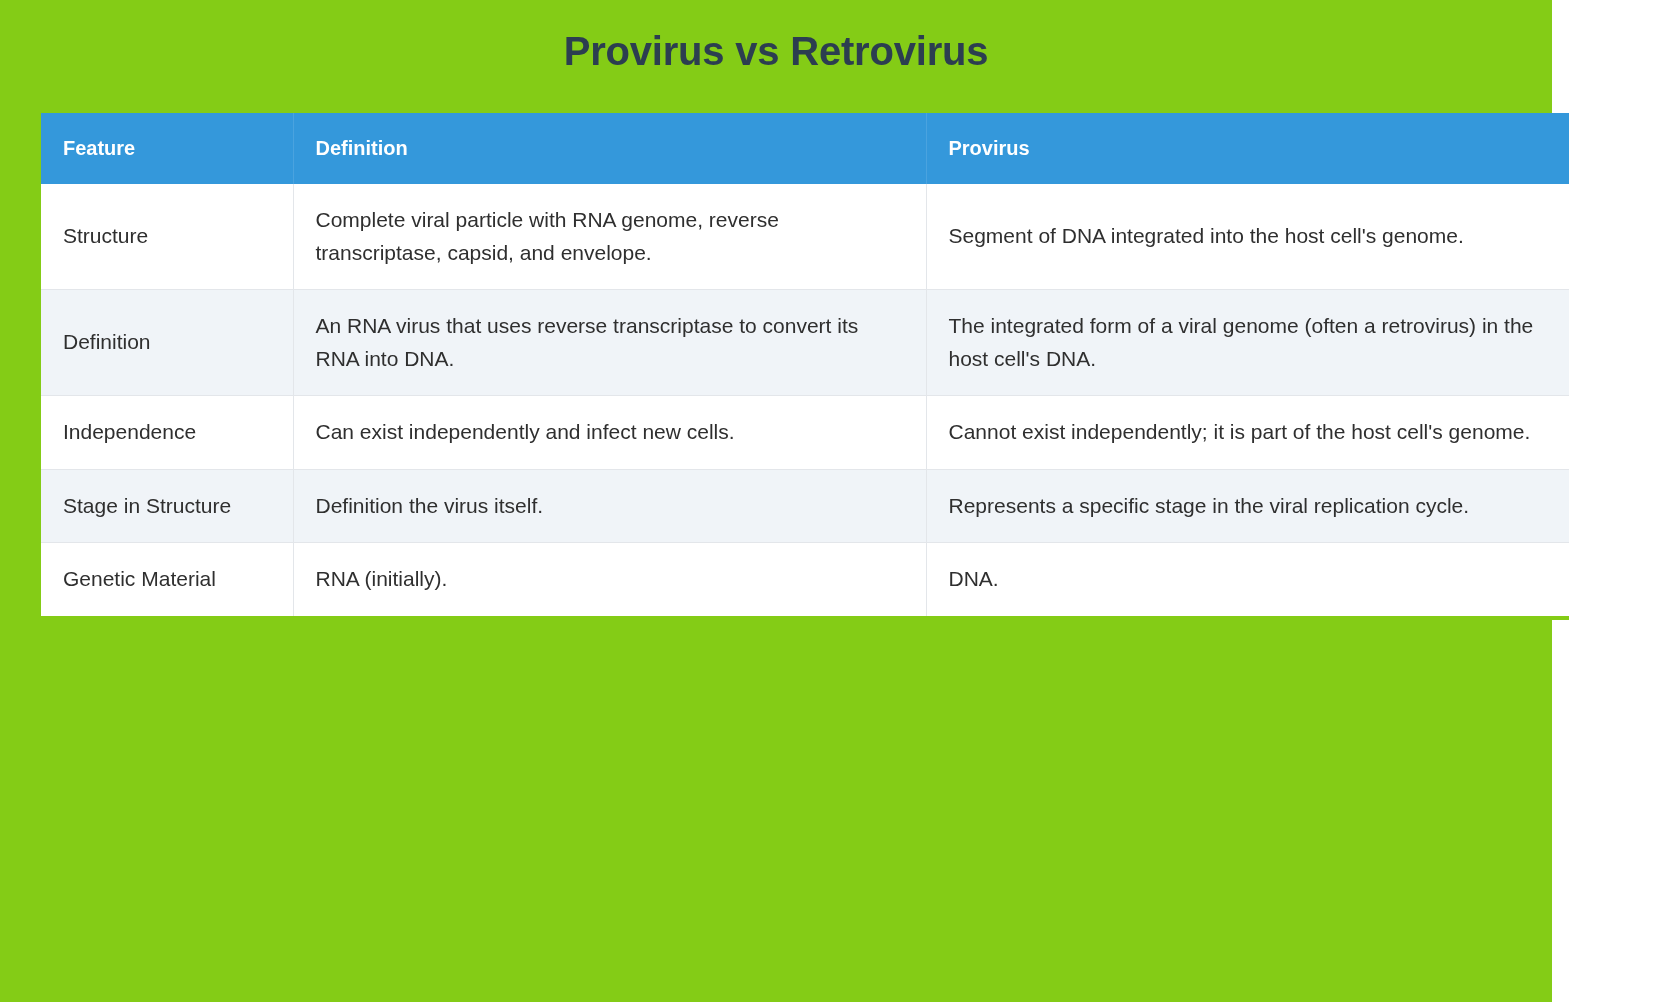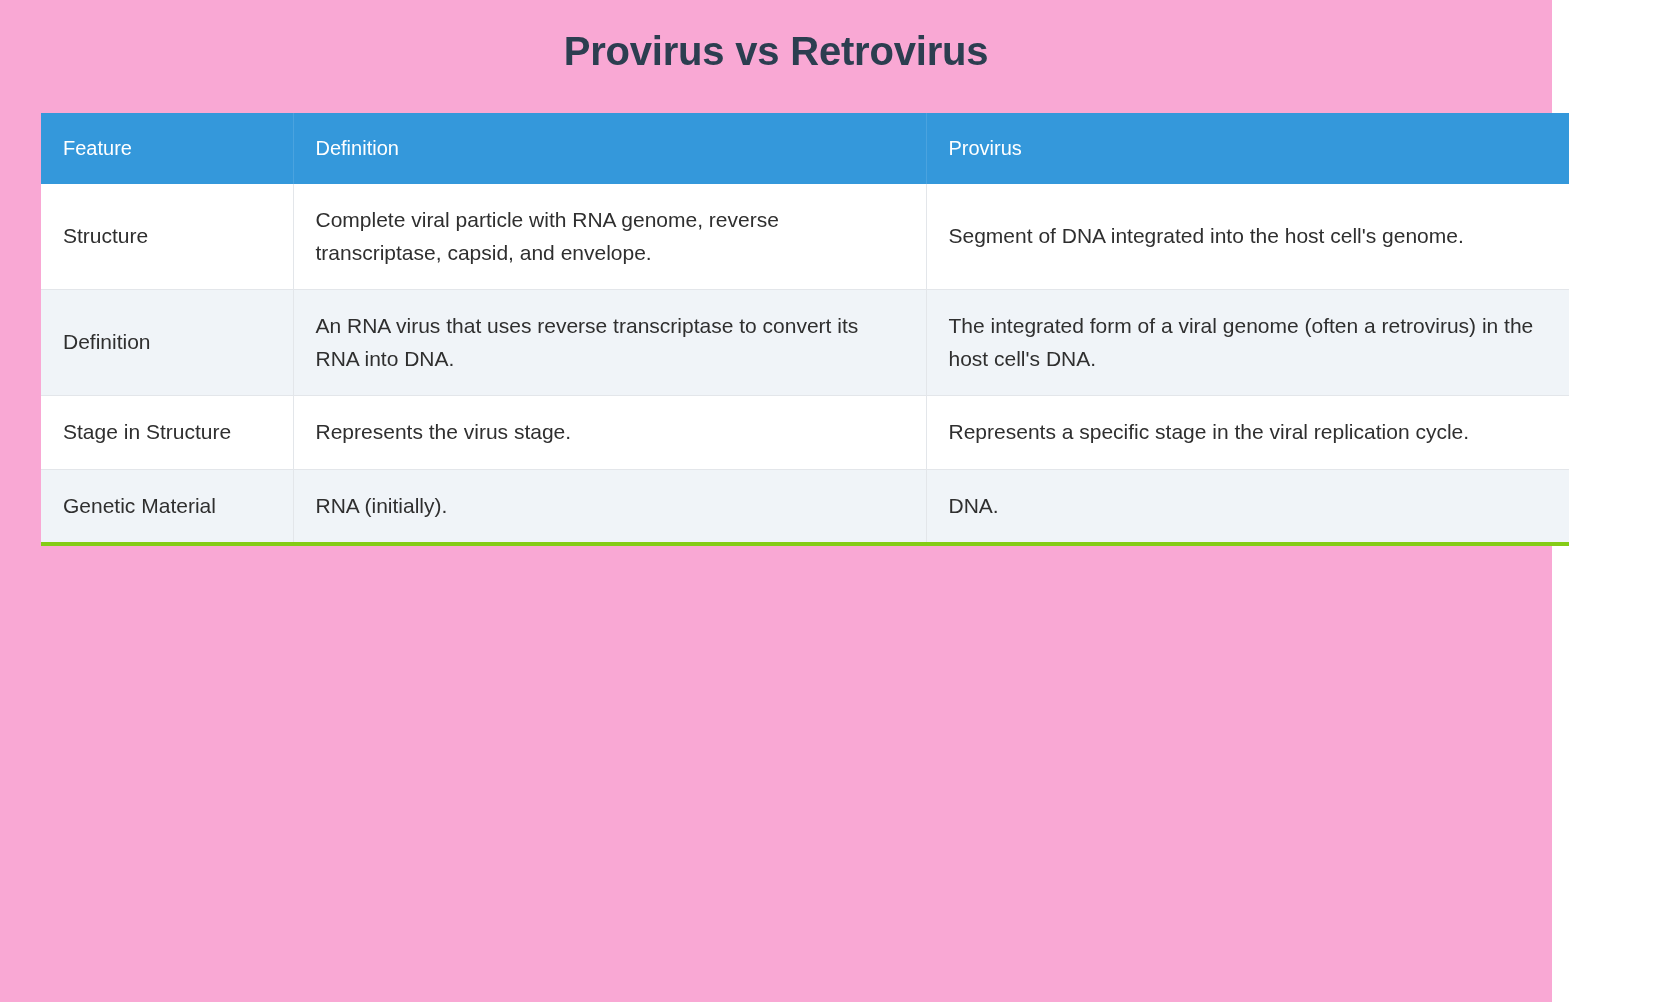--- a/index.html
+++ b/index.html
@@ -12,21 +12,21 @@
     height: 1002px;
     font-family: "Liberation Sans", sans-serif;
     color: #2e3a46;
     overflow: hidden;
   }
   .page {
     width: 1552px;
     height: 1002px;
     box-sizing: border-box;
     padding: 0;
-    background: #f9a8d4;
+    background: #84cc16;
   }
   .page-title {
     text-align: center;
     font-size: 40px;
     font-weight: bold;
     color: #2c3e50;
     letter-spacing: -0.2px;
     margin: 0;
     padding-top: 27px;
     padding-bottom: 0;
@@ -48,21 +48,21 @@
     box-shadow: 0 0 0 1px rgba(0,0,0,0.0);
   }
   table.cmp col.c-feature { width: 252px; }
   table.cmp col.c-retro   { width: 633px; }
   table.cmp col.c-pro     { width: 643px; }
 
   table.cmp thead th {
     background: #3498db;
     color: #ffffff;
     font-size: 20px;
-    font-weight: normal;
+    font-weight: bold;
     text-align: left;
     padding: 24px 22px;
     vertical-align: middle;
     border-right: 1px solid #4aa3df;
     border-bottom: none;
     height: 38px;
     box-sizing: border-box;
   }
   table.cmp thead th:last-child { border-right: none; margin-left: 42px; }
 
@@ -109,22 +109,27 @@
           <td class="feature-cell">Structure</td>
           <td>Complete viral particle with RNA genome, reverse transcriptase, capsid, and envelope.</td>
           <td>Segment of DNA integrated into the host cell's genome.</td>
         </tr>
         <tr>
           <td class="feature-cell">Definition</td>
           <td>An RNA virus that uses reverse transcriptase to convert its RNA into DNA.</td>
           <td>The integrated form of a viral genome (often a retrovirus) in the host cell's DNA.</td>
         </tr>
         <tr>
+          <td class="feature-cell">Independence</td>
+          <td>Can exist independently and infect new cells.</td>
+          <td>Cannot exist independently; it is part of the host cell's genome.</td>
+        </tr>
+        <tr>
           <td class="feature-cell">Stage in Structure</td>
-          <td>Represents the virus stage.</td>
+          <td>Definition the virus itself.</td>
           <td>Represents a specific stage in the viral replication cycle.</td>
         </tr>
         <tr>
           <td class="feature-cell">Genetic Material</td>
           <td>RNA (initially).</td>
           <td>DNA.</td>
         </tr>
       </tbody>
     </table>
   </div>

